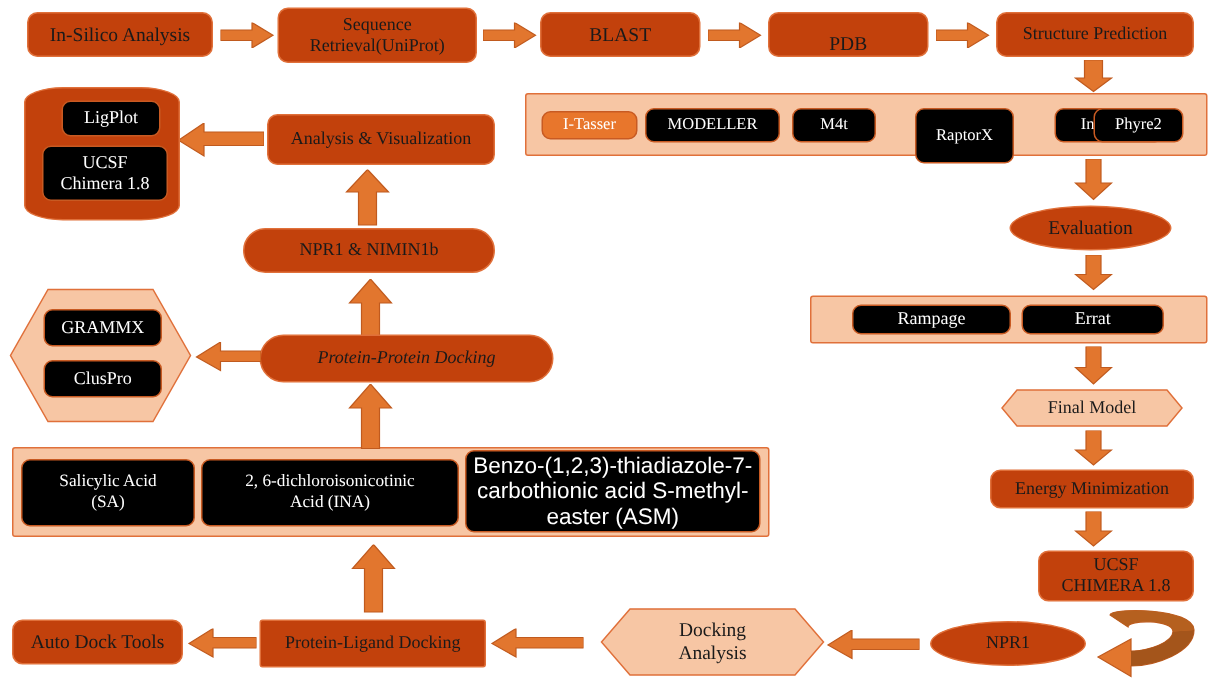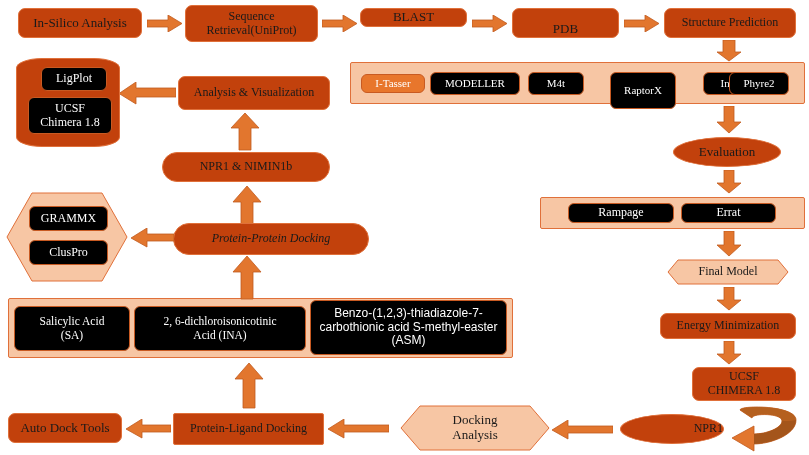--- a/index.html
+++ b/index.html
@@ -35,21 +35,21 @@
     position:absolute;left:0;top:0;width:100%;height:100%;
     display:flex;align-items:center;justify-content:center;text-align:center;
     line-height:1.15;color:#1a1a1a;
   }
   .arrow{position:absolute;}
   .sans{font-family:"Liberation Sans", sans-serif;}
   .f13{font-size:13px;}
   .f12{font-size:12px;}
   .f11{font-size:11px;}
   .f115{font-size:11.5px;}
-  .f10{font-size:12px;}
+  .f10{font-size:15px;}
 </style>
 </head>
 <body>
 
 <div class="node rrect f13" style="left:18px;top:8px;width:124px;height:30px;">
   <span>In-Silico Analysis</span>
 </div>
 
 <div class="arrow" style="left:147px;top:15px;width:36px;height:17px;">
   <svg width="36" height="17" viewBox="0 0 36 17">
@@ -61,21 +61,21 @@
   <span>Sequence
 Retrieval(UniProt)</span>
 </div>
 
 <div class="arrow" style="left:322px;top:15px;width:36px;height:17px;">
   <svg width="36" height="17" viewBox="0 0 36 17">
       <polygon points="0,5 21,5 21,0 35,8.5 21,17 21,12 0,12" fill="#E2762E" stroke="#C05A1E" stroke-width="0.8"></polygon>
     </svg>
 </div>
 
-<div class="node rrect f13" style="left:360px;top:8px;width:107px;height:19px;">
+<div class="node rrect f13" style="left:360px;top:8px;width:107px;height:30px;">
   <span>BLAST</span>
 </div>
 
 <div class="arrow" style="left:472px;top:15px;width:36px;height:17px;">
   <svg width="36" height="17" viewBox="0 0 36 17">
       <polygon points="0,5 21,5 21,0 35,8.5 21,17 21,12 0,12" fill="#E2762E" stroke="#C05A1E" stroke-width="0.8"></polygon>
     </svg>
 </div>
 
 <div class="node rrect f13" style="left:512px;top:8px;width:107px;height:30px;align-items:flex-end;">
@@ -178,21 +178,21 @@
 </div>
 
 <div class="arrow" style="left:722px;top:404px;width:78px;height:48px;">
   <svg width="78" height="48" viewBox="0 0 78 48">
     <path d="M18,6 C18,1 74,1 74,16 C74,31 48,40 32,40 L32,47 L10,34 L32,22 L32,30 C44,30 60,24 60,17 C60,9 30,9 30,14 Z" fill="#E2762E" stroke="#C05A1E" stroke-width="0.8"></path>
     <path d="M18,6 C18,1 74,1 74,16 L60,17 C60,9 30,9 30,14 Z" fill="#B5601F" stroke="none"></path>
     <path d="M74,16 C74,31 48,40 32,40 L32,30 C44,30 60,24 60,17 Z" fill="#A4551B" stroke="none"></path>
   </svg>
 </div>
 
-<div class="node ellipse f12" style="left:620px;top:414px;width:104px;height:30px;justify-content:flex-end;">
+<div class="node ellipse f12" style="left:620px;top:414px;width:104px;height:30px;">
   <span>NPR1</span>
 </div>
 
 <div class="arrow" style="left:551px;top:420px;width:62px;height:20px;">
   <svg width="62" height="20" viewBox="0 0 62 20">
       <polygon points="62,6 17,6 17,0 1,10 17,19 17,13 62,13" fill="#E2762E" stroke="#C05A1E" stroke-width="0.8"></polygon>
     </svg>
 </div>
 
 <div class="hexwrap" style="left:400px;top:405px;width:150px;height:46px;">

